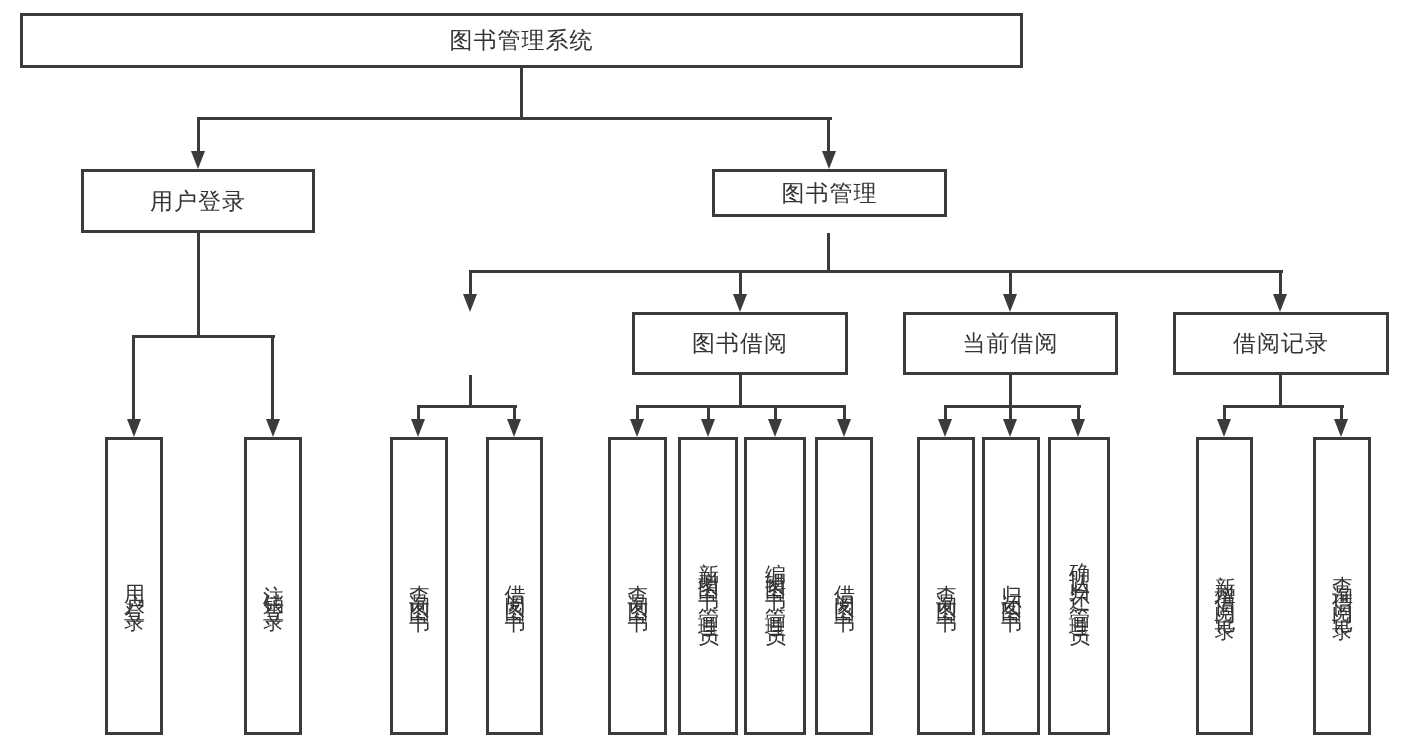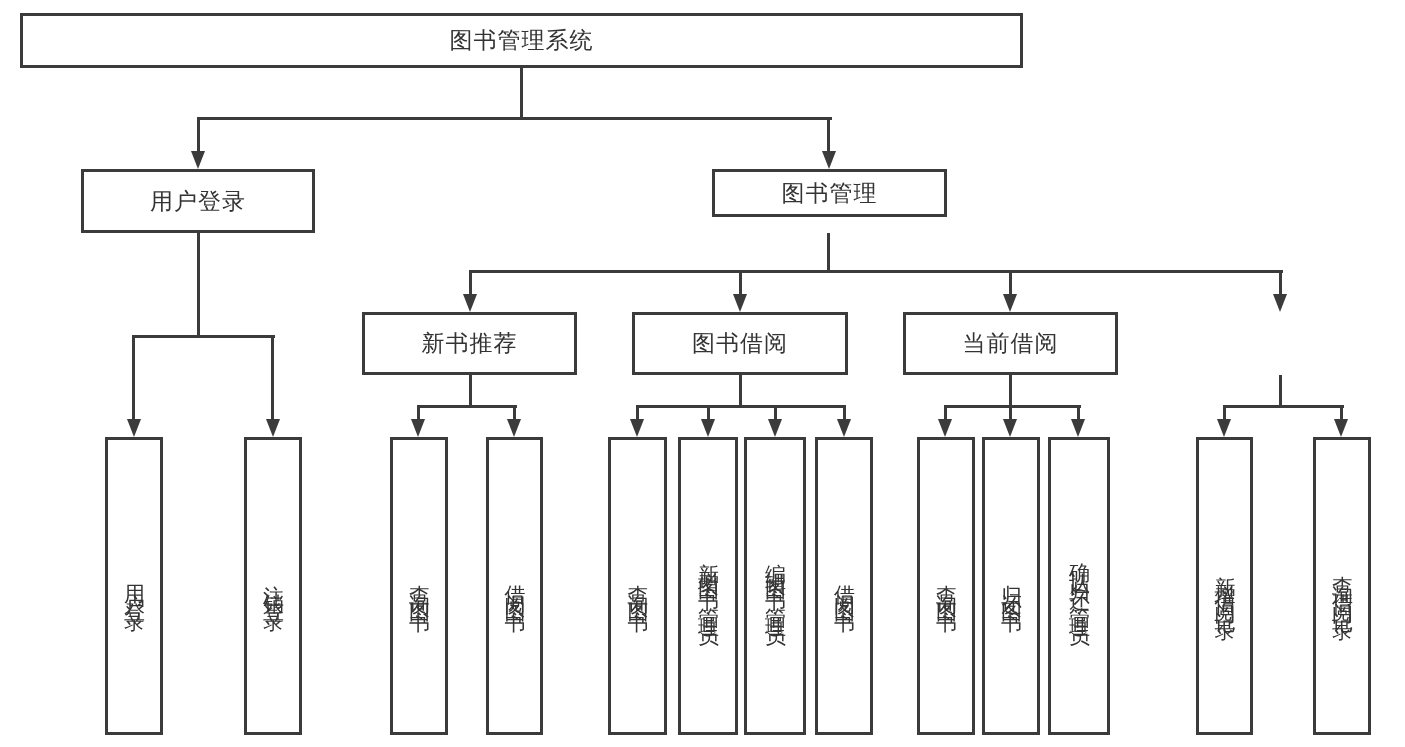--- a/index.html
+++ b/index.html
@@ -70,28 +70,28 @@
   <div class="h" style="left:469px;top:270px;width:814px"></div>
   <div class="v" style="left:469px;top:270px;height:26px"></div>
   <div class="a" style="left:463px;top:294px"></div>
   <div class="v" style="left:739px;top:270px;height:26px"></div>
   <div class="a" style="left:733px;top:294px"></div>
   <div class="v" style="left:1009px;top:270px;height:26px"></div>
   <div class="a" style="left:1003px;top:294px"></div>
   <div class="v" style="left:1279px;top:270px;height:26px"></div>
   <div class="a" style="left:1273px;top:294px"></div>
 
-  <div class="box rect" style="left:362px;top:312px;width:215px;height:63px">
-    <span class="lbl">新书推荐</span>
-  </div>
   <div class="box rect" style="left:903px;top:312px;width:215px;height:63px">
     <span class="lbl">当前借阅</span>
   </div>
   <div class="box rect" style="left:632px;top:312px;width:216px;height:63px">
     <span class="lbl">图书借阅</span>
+  </div>
+  <div class="box rect" style="left:1173px;top:312px;width:216px;height:63px">
+    <span class="lbl">借阅记录</span>
   </div>
 
   <div class="v" style="left:469px;top:375px;height:30px"></div>
   <div class="h" style="left:417px;top:405px;width:100px"></div>
   <div class="v" style="left:417px;top:405px;height:16px"></div>
   <div class="a" style="left:411px;top:419px"></div>
   <div class="v" style="left:513px;top:405px;height:16px"></div>
   <div class="a" style="left:507px;top:419px"></div>
 
   <div class="v" style="left:739px;top:375px;height:30px"></div>

